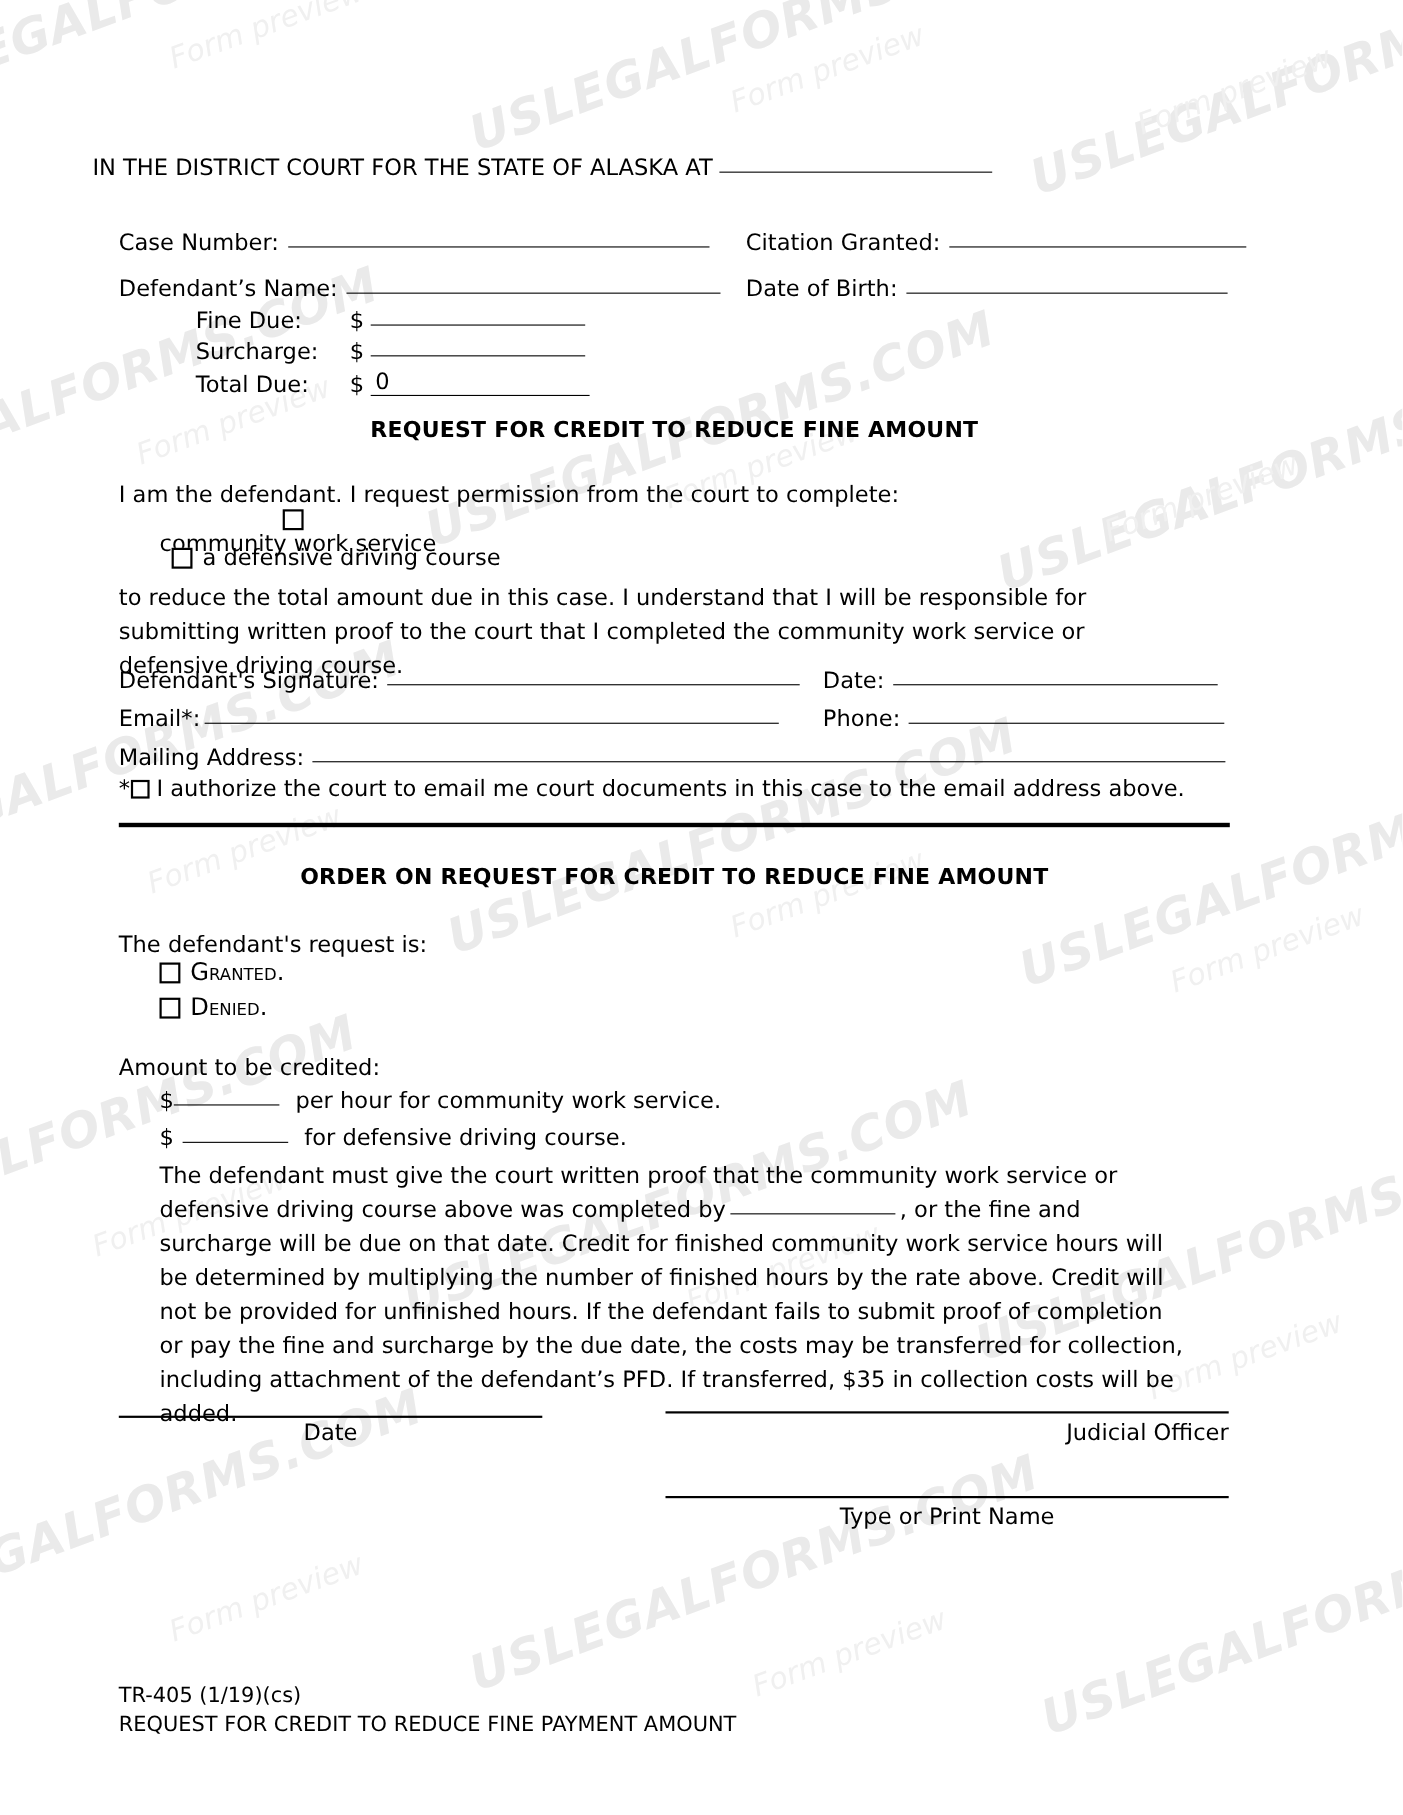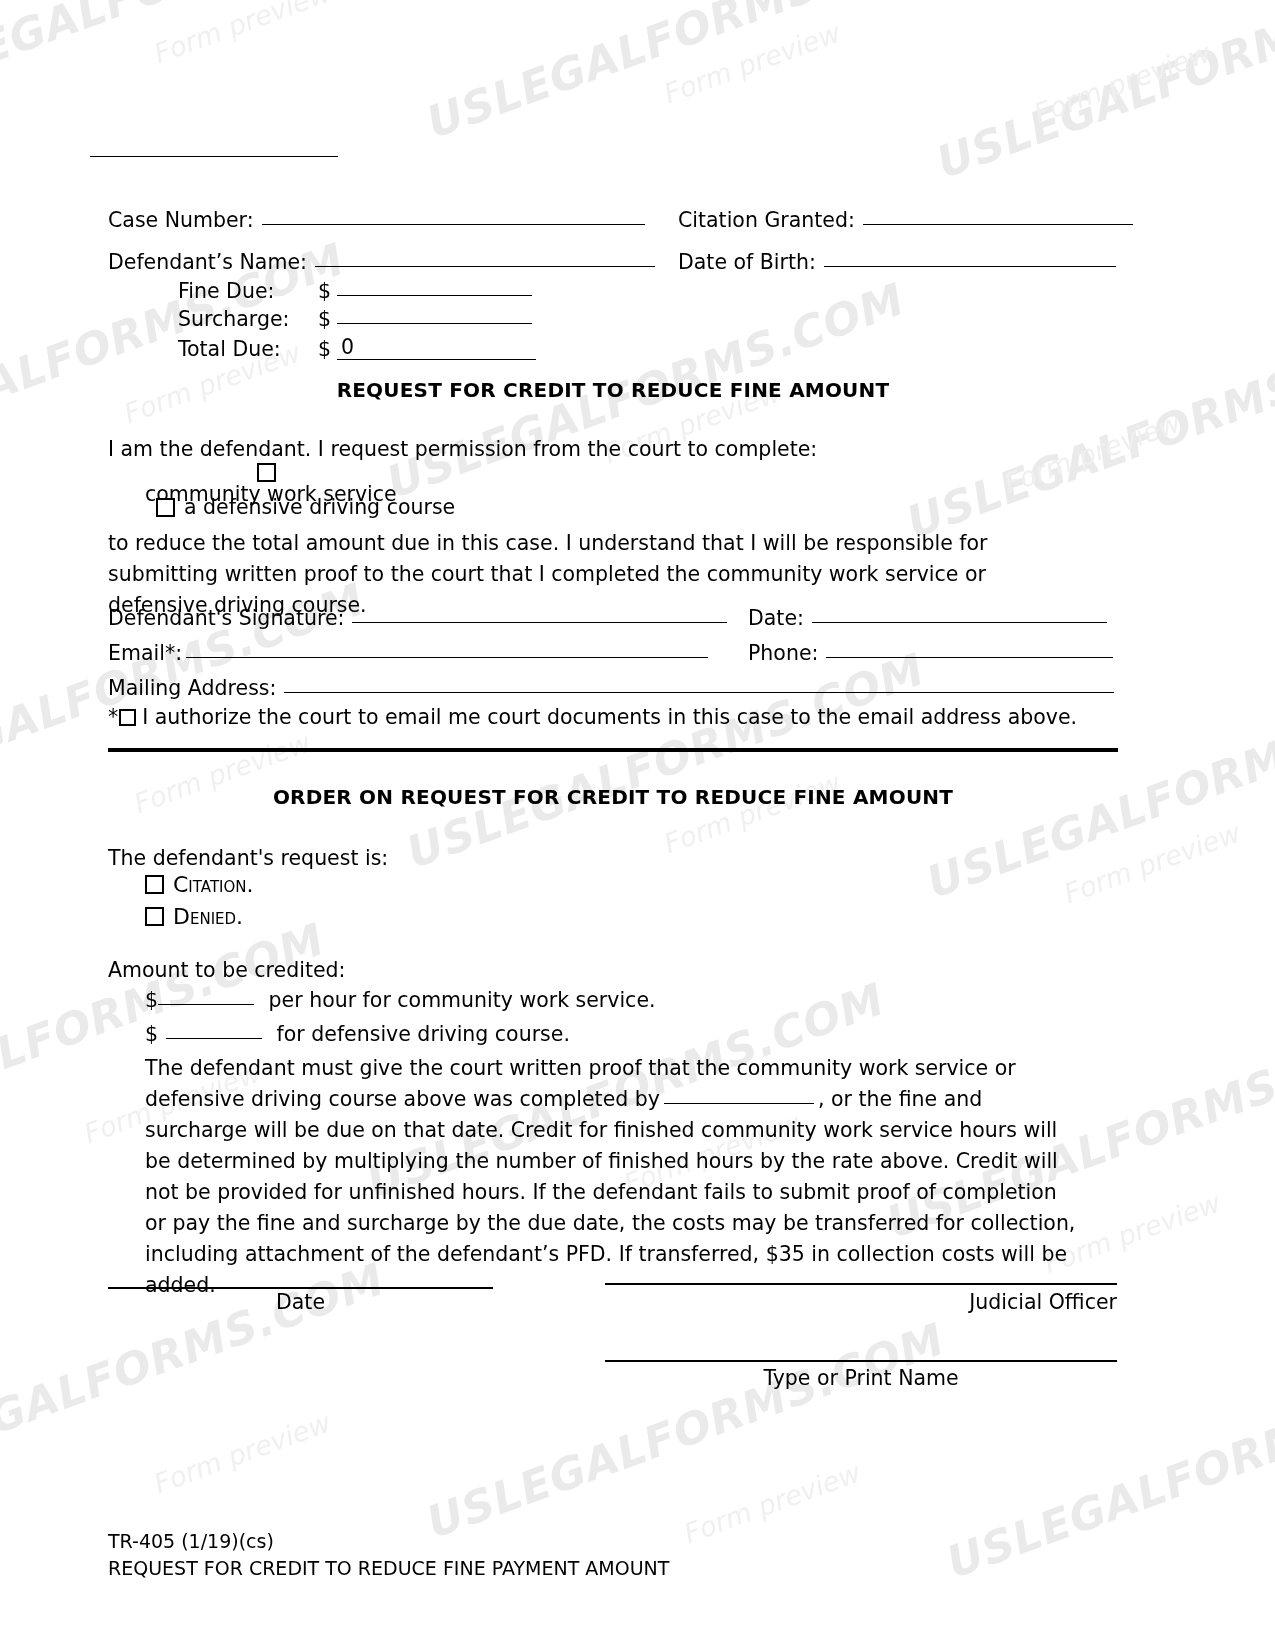--- a/index.html
+++ b/index.html
@@ -191,21 +191,21 @@
     <div class="wm wm-brand" style="left:-140px; top:1440px;">USLEGALFORMS.COM</div>
     <div class="wm wm-prev" style="left:150px; top:1470px;">Form preview</div>
     <div class="wm wm-brand" style="left:420px; top:1500px;">USLEGALFORMS.COM</div>
     <div class="wm wm-prev" style="left:680px; top:1520px;">Form preview</div>
     <div class="wm wm-brand" style="left:940px; top:1540px;">USLEGALFORMS.COM</div>
   </div>
 
   <div class="content">
 
     <div class="title-line">
-      <span class="blank"></span>
+      <span>IN THE DISTRICT COURT FOR THE STATE OF ALASKA AT</span><span class="blank"></span>
     </div>
 
     <div class="row" style="top:208px; left:108px;">
       <span class="lbl">Case Number:</span><span class="ln" style="width:383px; margin-left:8px;"></span>
     </div>
     <div class="row" style="top:208px; left:678px;">
       <span class="lbl">Citation Granted:</span><span class="ln" style="width:270px; margin-left:8px;"></span>
     </div>
 
     <div class="row" style="top:250px; left:108px;">
@@ -267,21 +267,21 @@
     </div>
 
     <div class="rule" style="top:748px;"></div>
 
     <div class="heading" style="top:785px; left:108px;">ORDER ON REQUEST FOR CREDIT TO REDUCE FINE AMOUNT</div>
 
     <div class="para" style="top:843px; left:108px;">The defendant's request is:</div>
 
     <div class="cbrow" style="top:872px; left:145px;">
       <span class="cbox"></span>
-      <span class="smallcaps">Citation.</span>
+      <span class="smallcaps">Granted.</span>
     </div>
     <div class="cbrow" style="top:904px; left:145px;">
       <span class="cbox"></span>
       <span class="smallcaps">Denied.</span>
     </div>
 
     <div class="para" style="top:955px; left:108px;">Amount to be credited:</div>
 
     <div class="row" style="top:988px; left:145px;">
       <span>$</span><span class="ln" style="width:96px;"></span>

